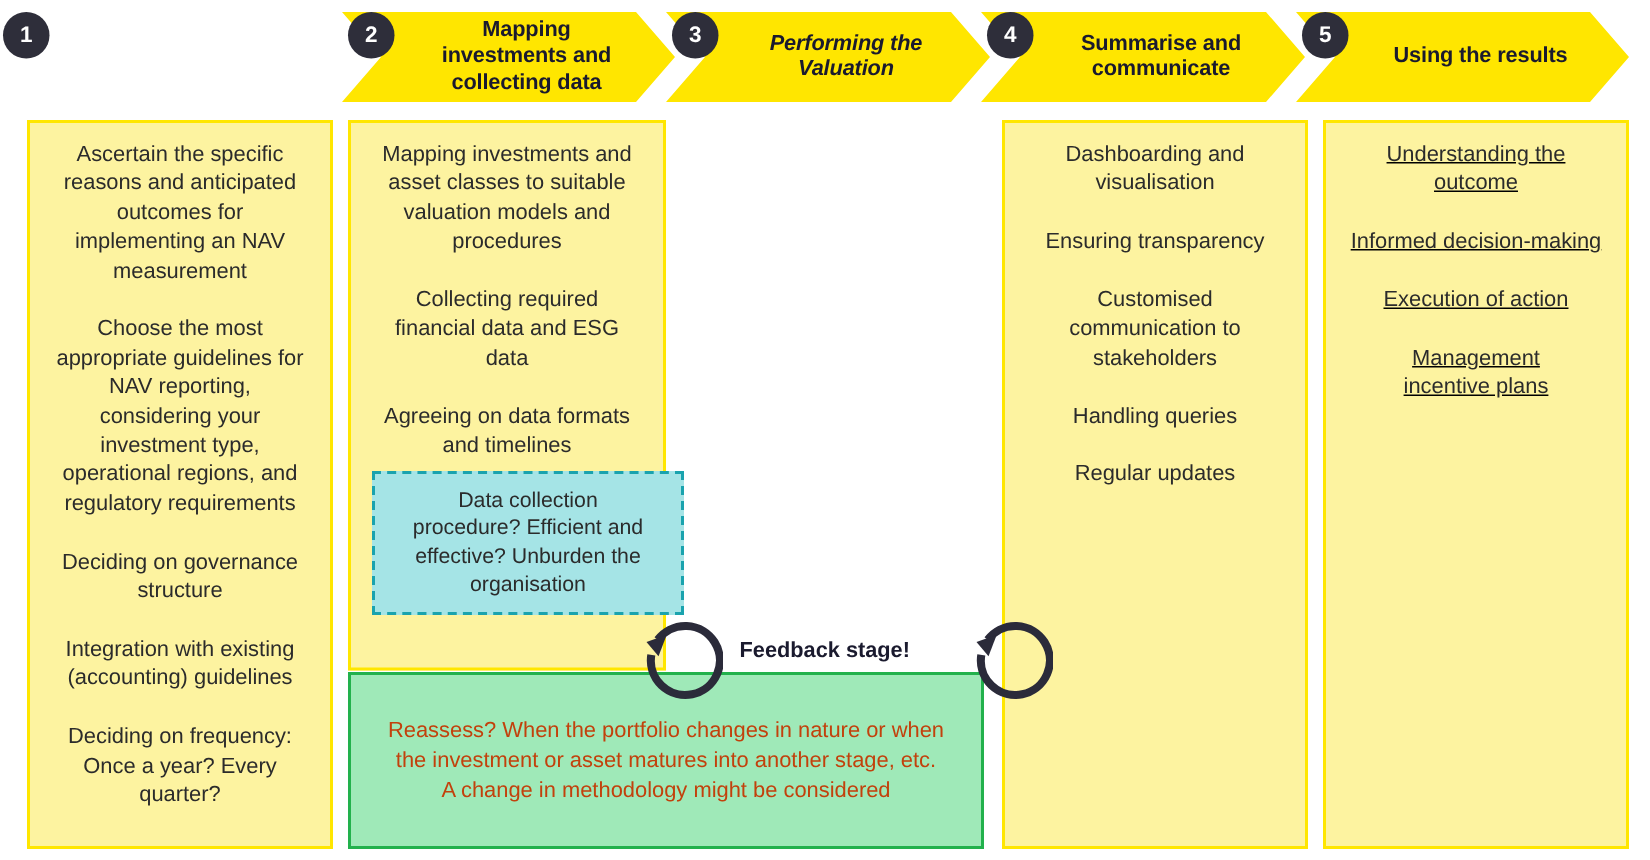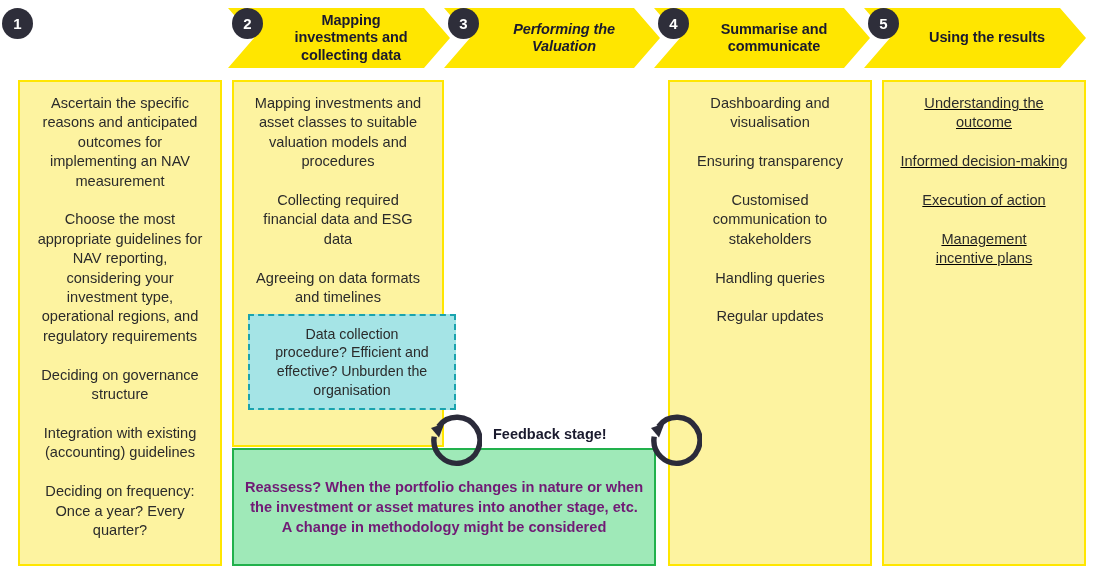--- a/index.html
+++ b/index.html
@@ -103,27 +103,26 @@
   .green-box {
     position: absolute;
     background: #9fe9b8;
     border: 2px solid #22b14c;
     box-sizing: border-box;
     display: flex;
     align-items: center;
     justify-content: center;
   }
   .green-box .green-text {
-    color: #701a75;
+    color: #c2410c;
     font-size: 14.6px;
     line-height: 1.38;
     text-align: center;
     white-space: pre-line;
     padding: 0 8px;
-    font-weight: bold;
   }
 
   
   .loop {
     position: absolute;
     width: 62px;
     height: 62px;
     z-index: 9;
   }
   .loop svg { display: block; }

